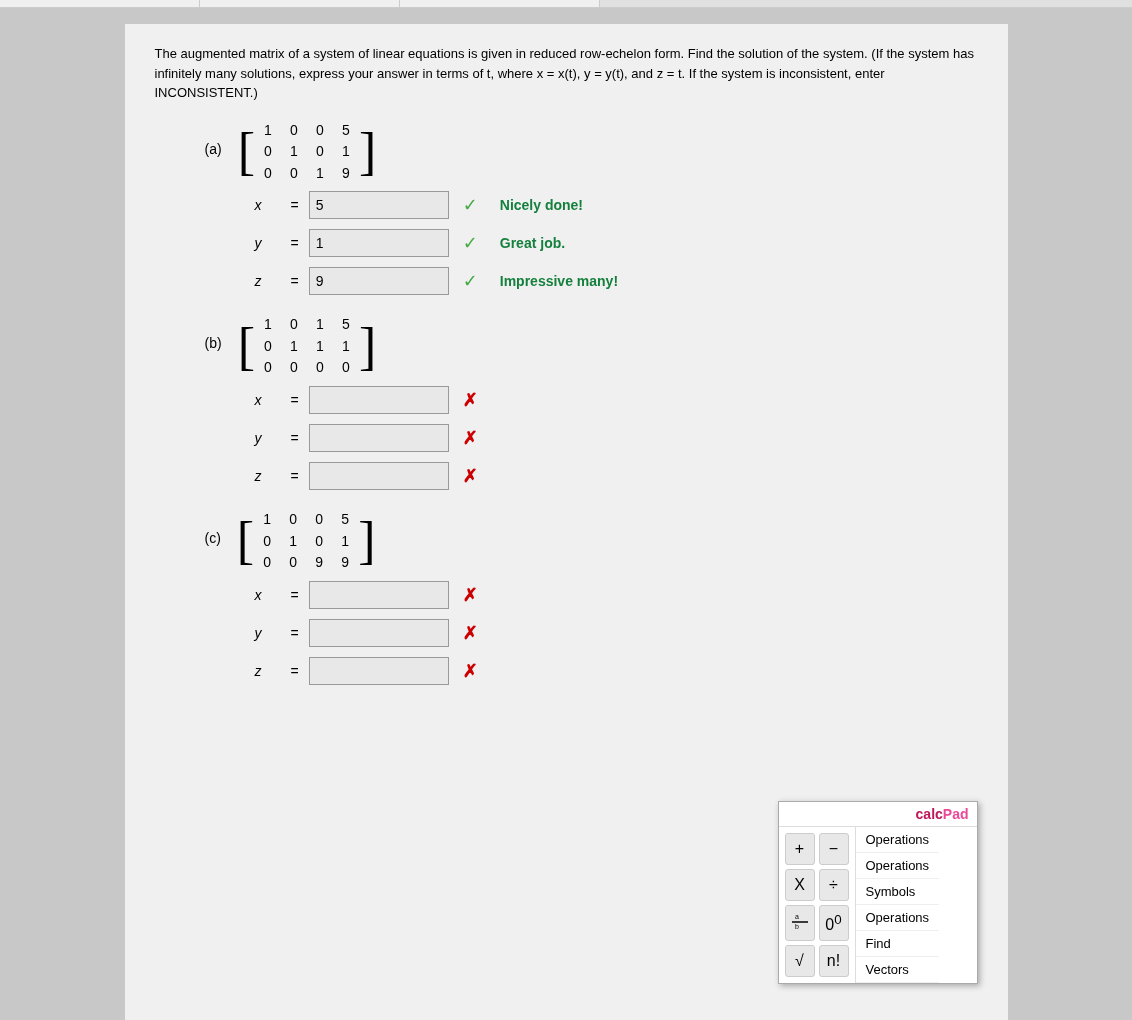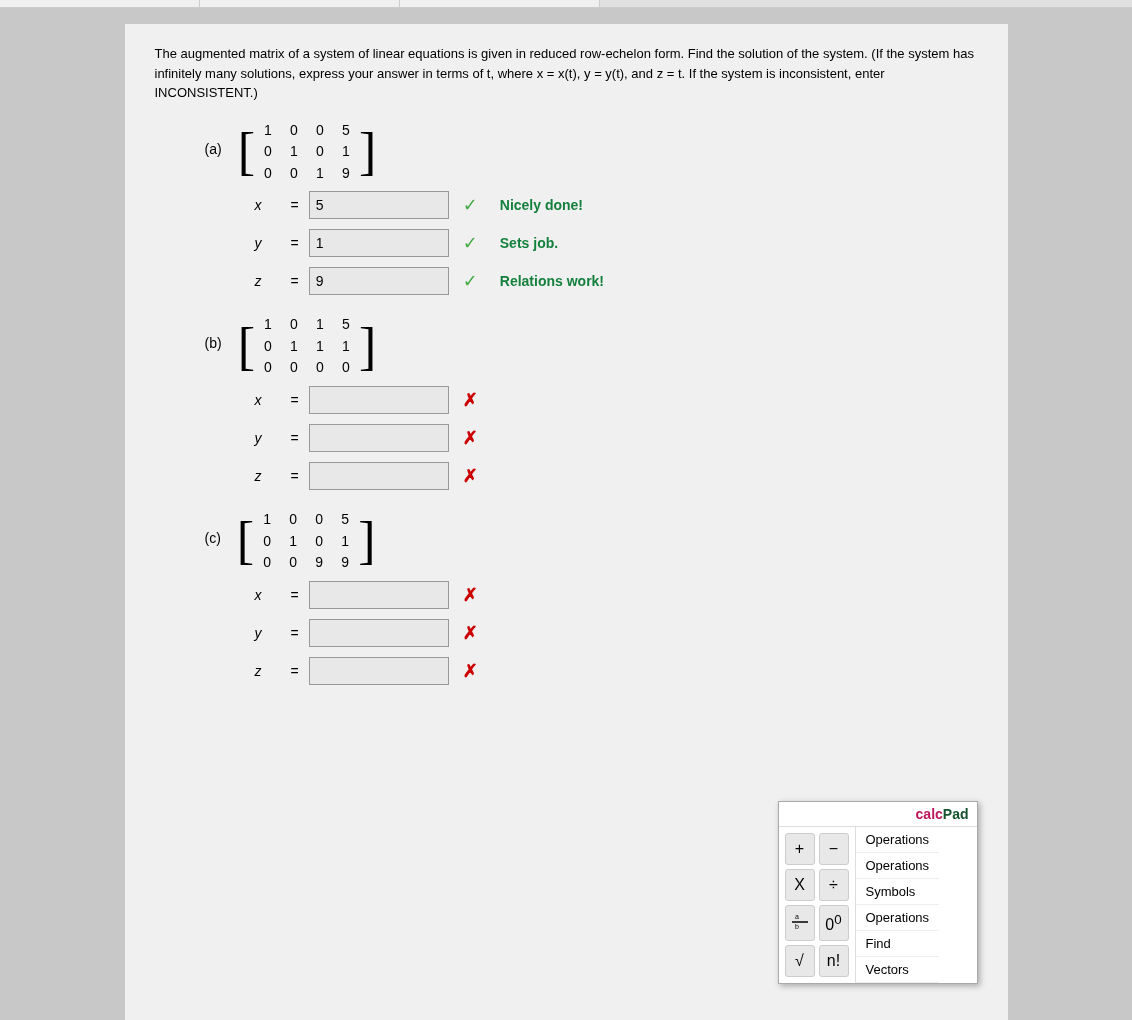--- a/index.html
+++ b/index.html
@@ -110,21 +110,21 @@
     }
     .calcpad-header {
       background: #fff;
       padding: 4px 8px;
       font-size: 14px;
       font-weight: bold;
       border-bottom: 1px solid #ddd;
       text-align: right;
     }
     .calcpad-header span.calc { color: #be185d; }
-    .calcpad-header span.pad { color: #14532d; }
+    .calcpad-header span.pad { color: #ec4899; }
     .calcpad-left {
       padding: 6px;
       display: grid;
       grid-template-columns: 1fr 1fr;
       gap: 4px;
     }
     .calcpad-right {
       border-left: 1px solid #ddd;
       display: flex;
       flex-direction: column;
@@ -205,29 +205,29 @@
       <input class="answer-input" type="text" value="5" style="">
       <span class="check-icon">✓</span>
       <span class="feedback-text feedback-green">Nicely done!</span>
     </div>
 
     <div class="answer-row" style="margin-left:50px;">
       <span class="var-label">y</span>
       <span class="equals-sign">=</span>
       <input class="answer-input" type="text" value="1" style="">
       <span class="check-icon">✓</span>
-      <span class="feedback-text feedback-green">Sets job.</span>
+      <span class="feedback-text feedback-green">Great job.</span>
     </div>
 
     <div class="answer-row" style="margin-left:50px;">
       <span class="var-label">z</span>
       <span class="equals-sign">=</span>
       <input class="answer-input" type="text" value="9" style="">
       <span class="check-icon">✓</span>
-      <span class="feedback-text feedback-green">Relations work!</span>
+      <span class="feedback-text feedback-green">Impressive many!</span>
     </div>
   </div>
 
   <div class="matrix-section">
     <div style="position:relative; display:flex; align-items:flex-start; gap:16px; margin-bottom:8px;">
       <span style="font-size:14px; margin-top:20px;">(b)</span>
       <div class="matrix-wrapper">
         <span class="bracket-left">[</span>
         <div class="matrix-content">
           <div class="matrix-row">

